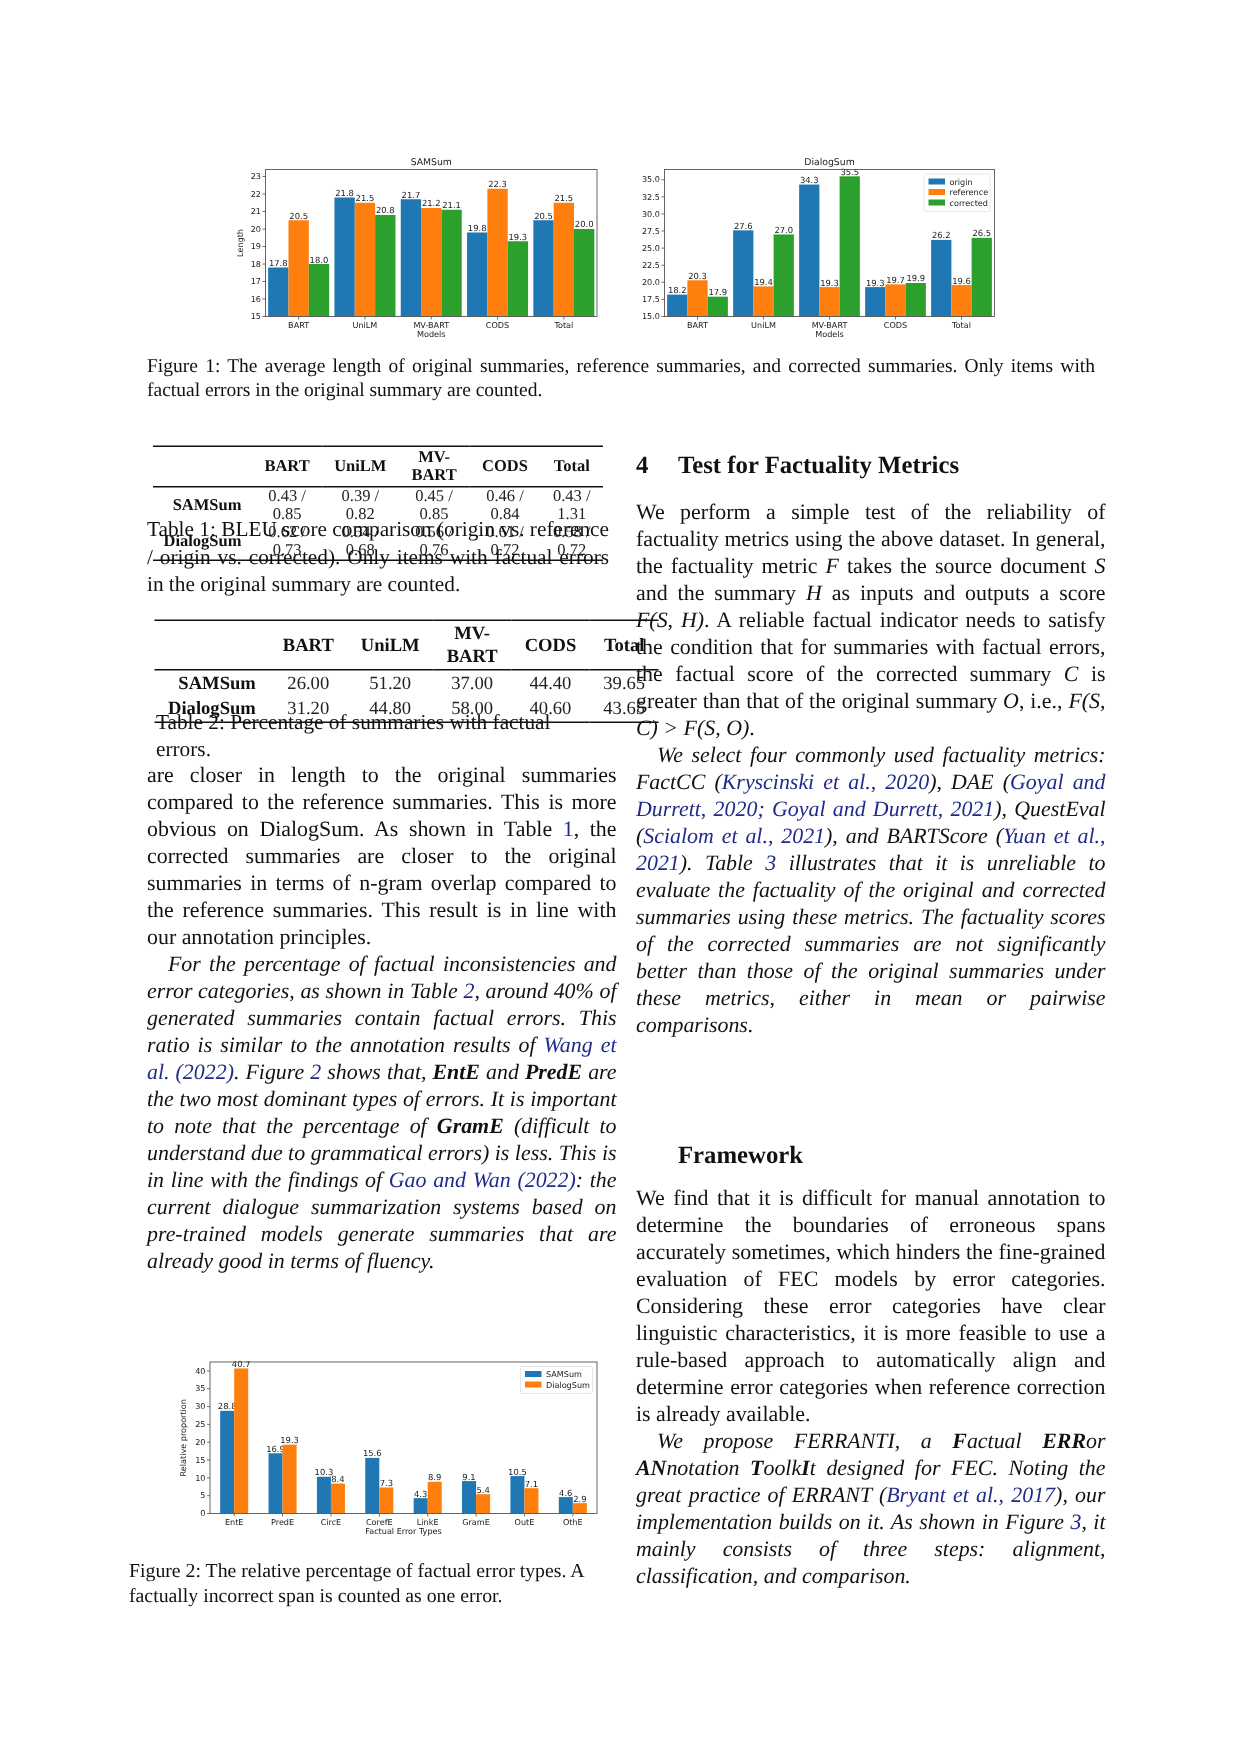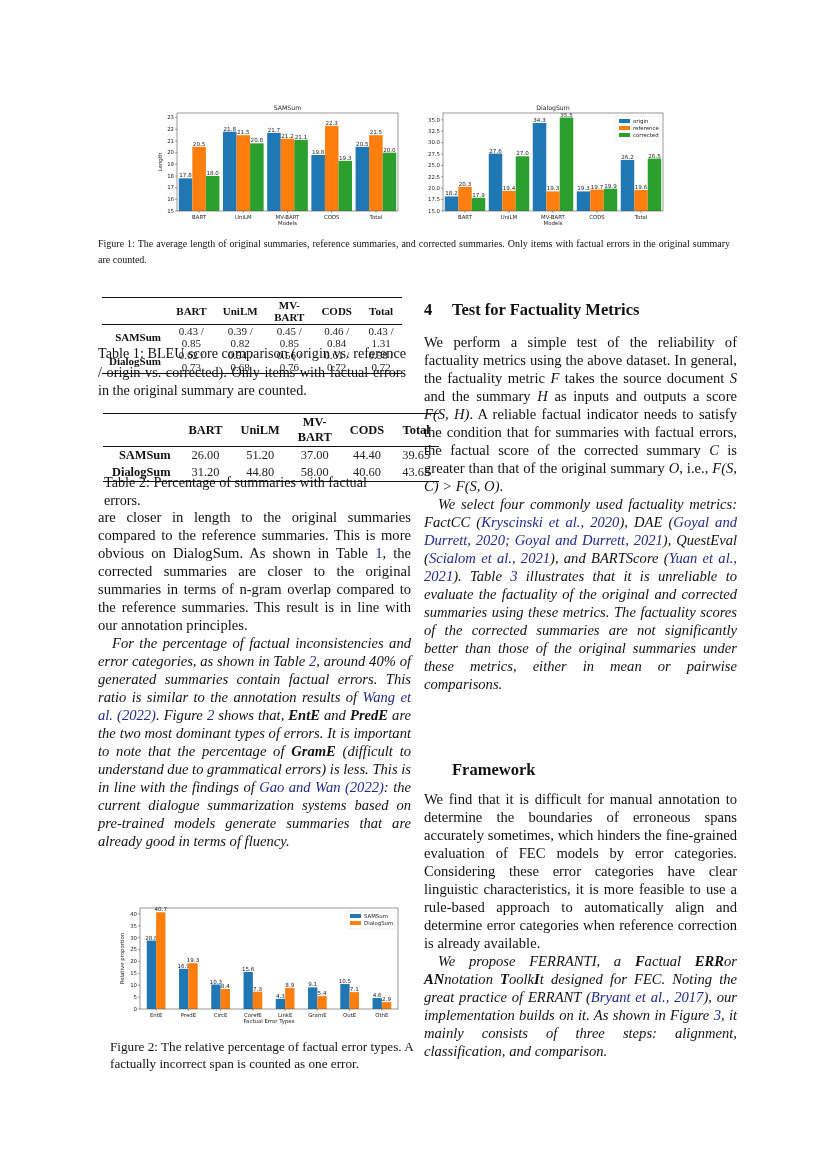--- a/index.html
+++ b/index.html
@@ -1,20 +1,20 @@
 <!DOCTYPE html>
 <html><head>
 <meta charset="utf-8">
 <style>
   * { box-sizing: border-box; margin: 0; padding: 0; }
   html, body { width: 827px; height: 1169px; background: #ffffff; }
   body { position: relative; font-family: "Liberation Serif", serif; color: #111; overflow: hidden; }
   .abs { position: absolute; }
   .chart-svg text { font-family: "DejaVu Sans", sans-serif; }
-  .caption { font-size: 10px; line-height: 16.2px; }
+  .caption { font-size: 13px; line-height: 16.2px; }
   .col { position: absolute; width: 313px; font-size: 14.6px; line-height: 18px; text-align: justify; hyphens: manual; }
   .col p { margin: 0; }
   .col p.indent { text-indent: 14px; font-style: italic; }
   .link { color: #1f2a8a; }
   .heading { position: absolute; font-weight: bold; font-size: 16.5px; line-height: 21px; }
   .heading .num { display: inline-block; width: 28px; }
   table.tbl { border-collapse: collapse; font-size: 11px; font-family: "Liberation Serif", serif; }
   table.tbl th { font-weight: bold; padding: 1px 7px; text-align: center; }
   table.tbl td { padding: 0 7px; text-align: center; color: #222; }
   table.tbl td.rowh { font-weight: bold; text-align: right; color: #111; }
@@ -315,21 +315,21 @@
       <text x="273.875" y="118.5" text-anchor="middle" font-size="5.4" fill="#222">OthE</text>
       <text x="161" y="124.5" text-anchor="middle" font-size="5.4" fill="#222">Factual Error Types</text>
       <text x="16" y="60.5" text-anchor="middle" font-size="5.4" fill="#222" transform="rotate(-90 16 60.5)">Relative proportion</text>
       <rect x="239" y="13" width="48" height="18" fill="#fff" stroke="#ddd" stroke-width="0.5" rx="1"></rect>
       <rect x="242" y="16" width="11" height="4" fill="#1f77b4"></rect>
       <text x="256" y="20" font-size="5.4" fill="#222">SAMSum</text>
       <rect x="242" y="23" width="11" height="4" fill="#ff7f0e"></rect>
       <text x="256" y="27" font-size="5.4" fill="#222">DialogSum</text>
     </svg>
 </div>
-<div class="abs caption" style="left:110px; top:1038px; width:310px; font-size:13.2px; line-height:17px;">Figure 2: The relative percentage of factual error types. A factually incorrect span is counted as one error.</div>
+<div class="abs caption" style="left:86px; top:1038px; width:310px; font-size:13.2px; line-height:17px;">Figure 2: The relative percentage of factual error types. A factually incorrect span is counted as one error.</div>
 
 <div class="heading" style="left:424px; top:299px;">
   <span class="num">4</span><span>Test for Factuality Metrics</span>
 </div>
 
 <div class="col" style="left:424px; top:333px;">
   <p><span>We perform a simple test of the reliability of factuality metrics using the above dataset. In general, the factuality metric </span><i class="m">F</i><span> takes the source document </span><i class="m">S</i><span> and the summary </span><i class="m">H</i><span> as inputs and outputs a score </span><i class="m">F(S, H)</i><span>. A reliable factual indicator needs to satisfy the condition that for summaries with factual errors, the factual score of the corrected summary </span><i class="m">C</i><span> is greater than that of the original summary </span><i class="m">O</i><span>, i.e., </span><i class="m">F(S, C) &gt; F(S, O)</i><span>.</span></p>
   <p class="indent"><span>We select four commonly used factuality metrics: FactCC (</span><span class="link">Kryscinski et al., 2020</span><span>), DAE (</span><span class="link">Goyal and Durrett, 2020; Goyal and Durrett, 2021</span><span>), QuestEval (</span><span class="link">Scialom et al., 2021</span><span>), and BARTScore (</span><span class="link">Yuan et al., 2021</span><span>). Table </span><span class="link">3</span><span> illustrates that it is unreliable to evaluate the factuality of the original and corrected summaries using these metrics. The factuality scores of the corrected summaries are not significantly better than those of the original summaries under these metrics, either in mean or pairwise comparisons.</span></p>
 </div>
 

